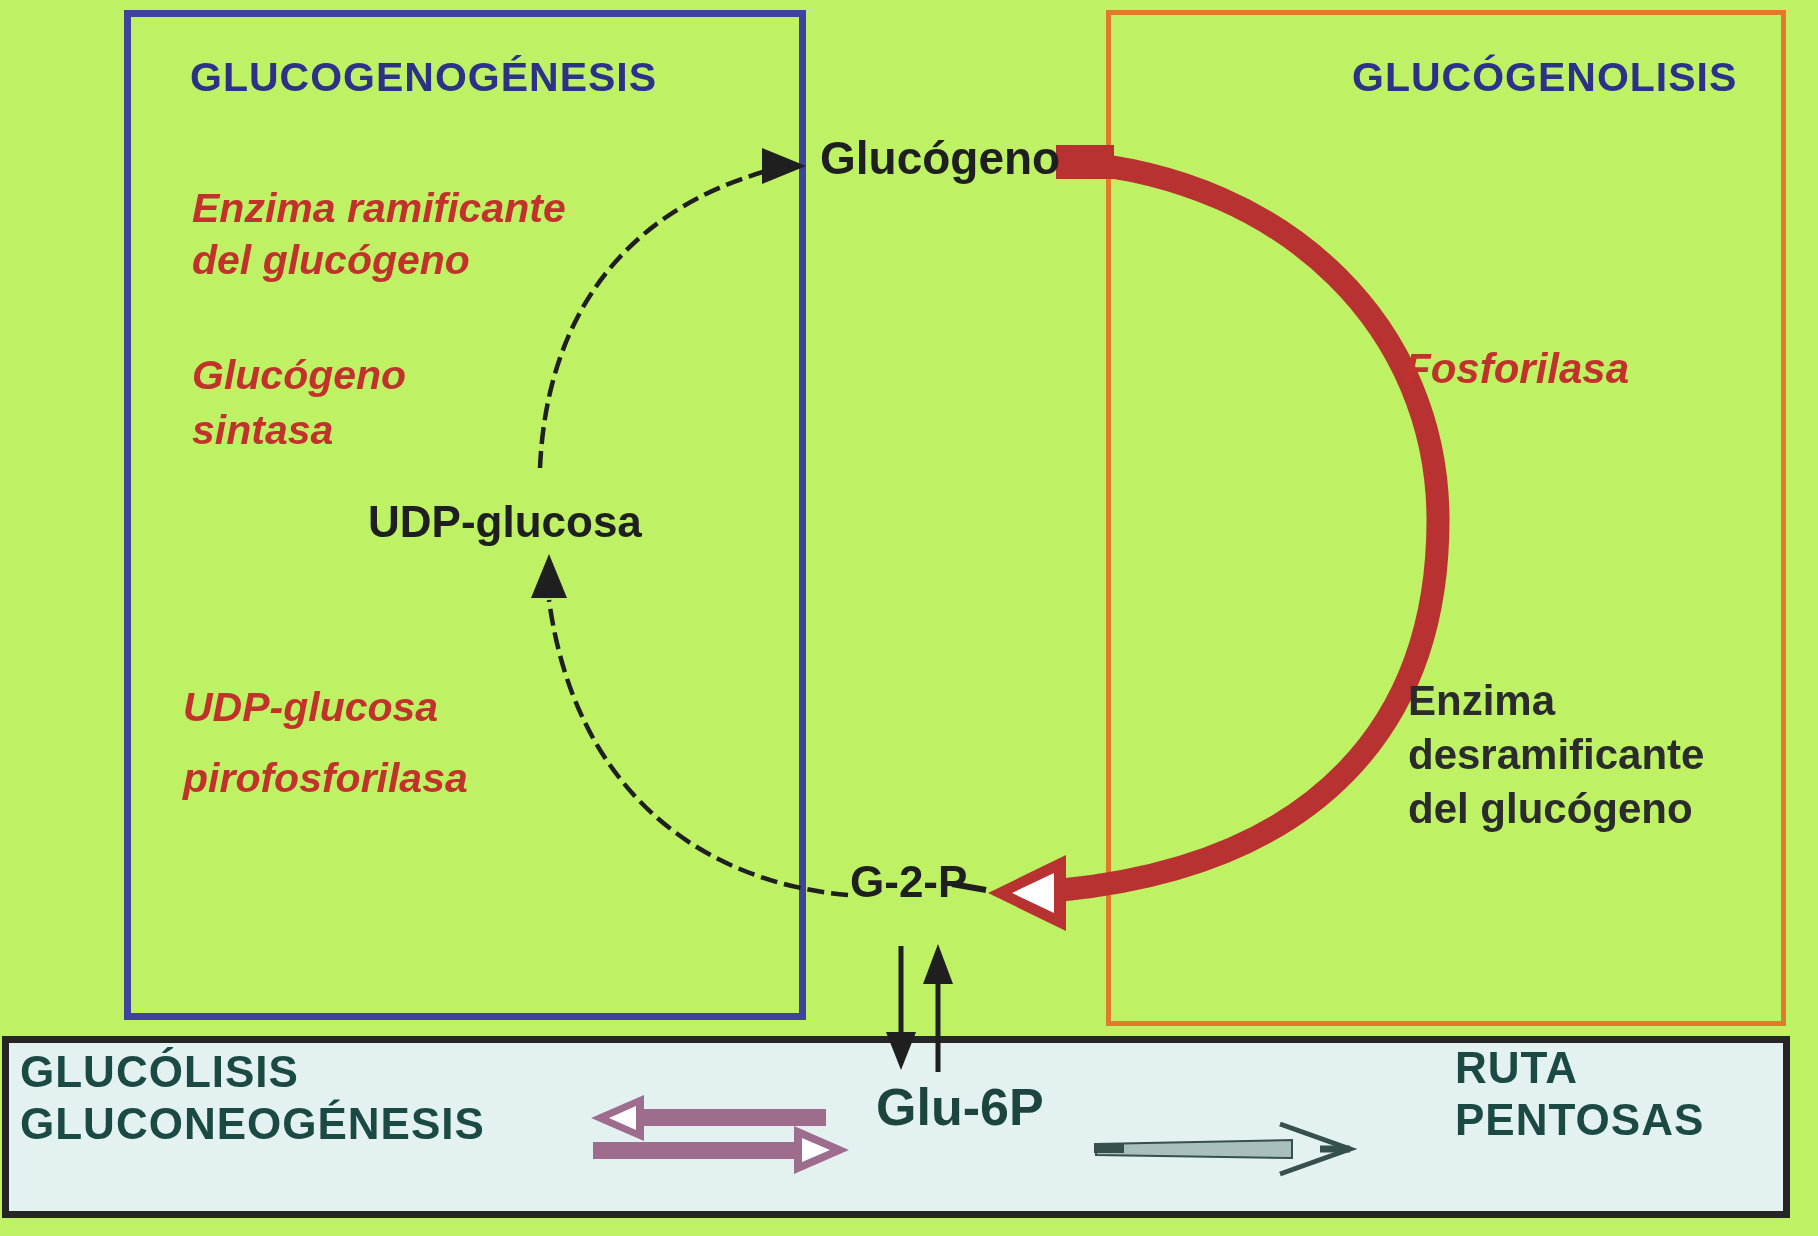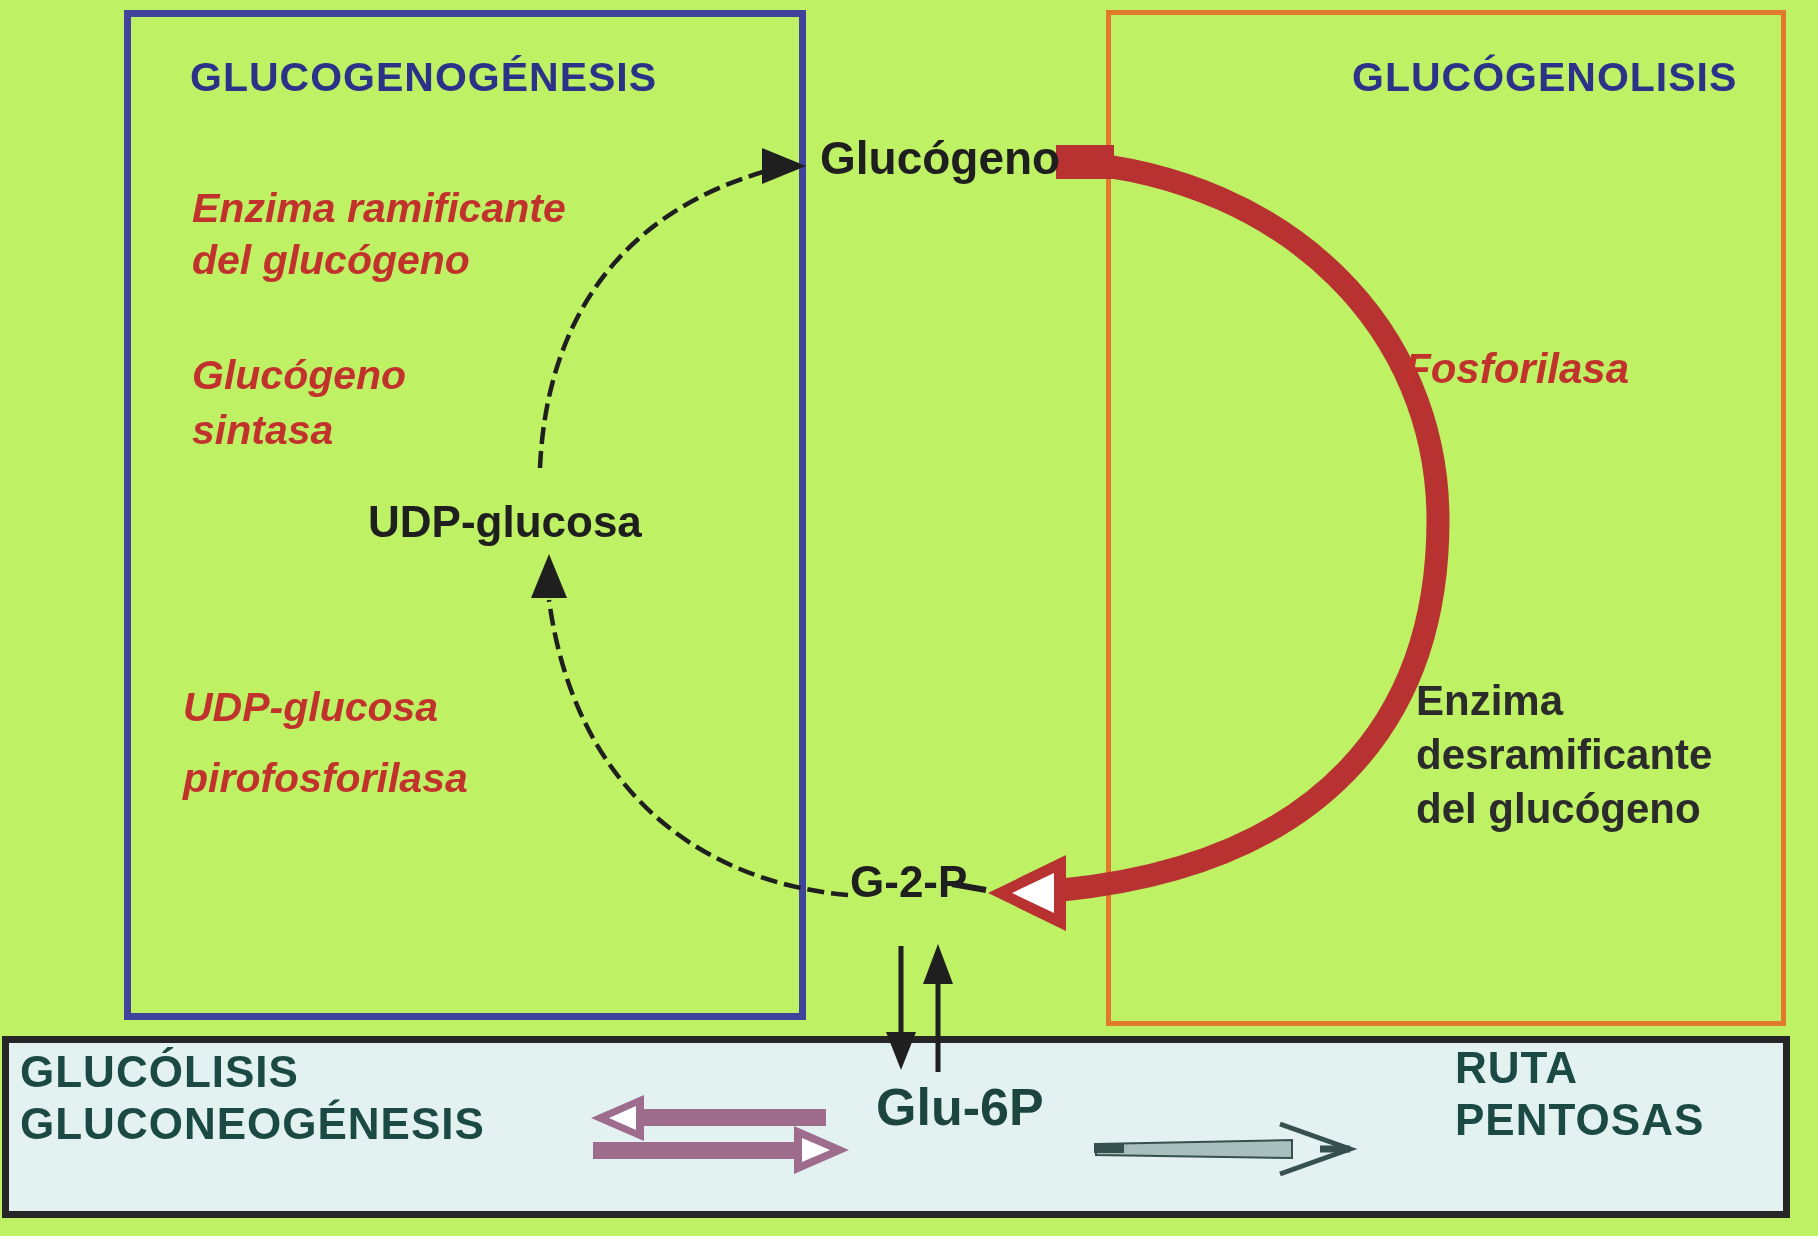--- a/index.html
+++ b/index.html
@@ -35,21 +35,21 @@
   .teal{color:#1b4a45;}
   #left-title{left:190px;top:52px;font-size:41px;letter-spacing:1px;}
   #right-title{left:1352px;top:52px;font-size:41px;letter-spacing:1px;}
   #glycogen-label{left:820px;top:130px;font-size:46px;}
   #enzyme-branching{left:192px;top:182px;font-size:41px;line-height:1.28;}
   #enzyme-synthase{left:192px;top:348px;font-size:41px;line-height:1.35;}
   #udp-glucose-label{left:368px;top:494px;font-size:44px;}
   #enzyme-pyrophosphorylase{left:183px;top:672px;font-size:41px;line-height:1.72;}
   #g1p-label{left:850px;top:854px;font-size:44px;}
   #enzyme-phosphorylase{left:1405px;top:306px;font-size:42px;margin-top:37px;}
-  #enzyme-debranching{left:1408px;top:674px;font-size:42px;line-height:1.28;color:#2b2b2b;margin-left:8px;}
+  #enzyme-debranching{left:1408px;top:674px;font-size:42px;line-height:1.28;color:#2b2b2b;}
   #enzyme-phosphoglucomutase{left:1118px;top:962px;font-size:42px;}
   #bar-left-label{left:20px;top:1046px;font-size:44px;line-height:1.18;letter-spacing:1px;}
   #glu6p-label{left:876px;top:1075px;font-size:52px;color:#1d4540;}
   #bar-right-label{left:1455px;top:1042px;font-size:44px;line-height:1.18;letter-spacing:1px;}
 </style>
 </head>
 <body>
 
 <div id="stage">
 

